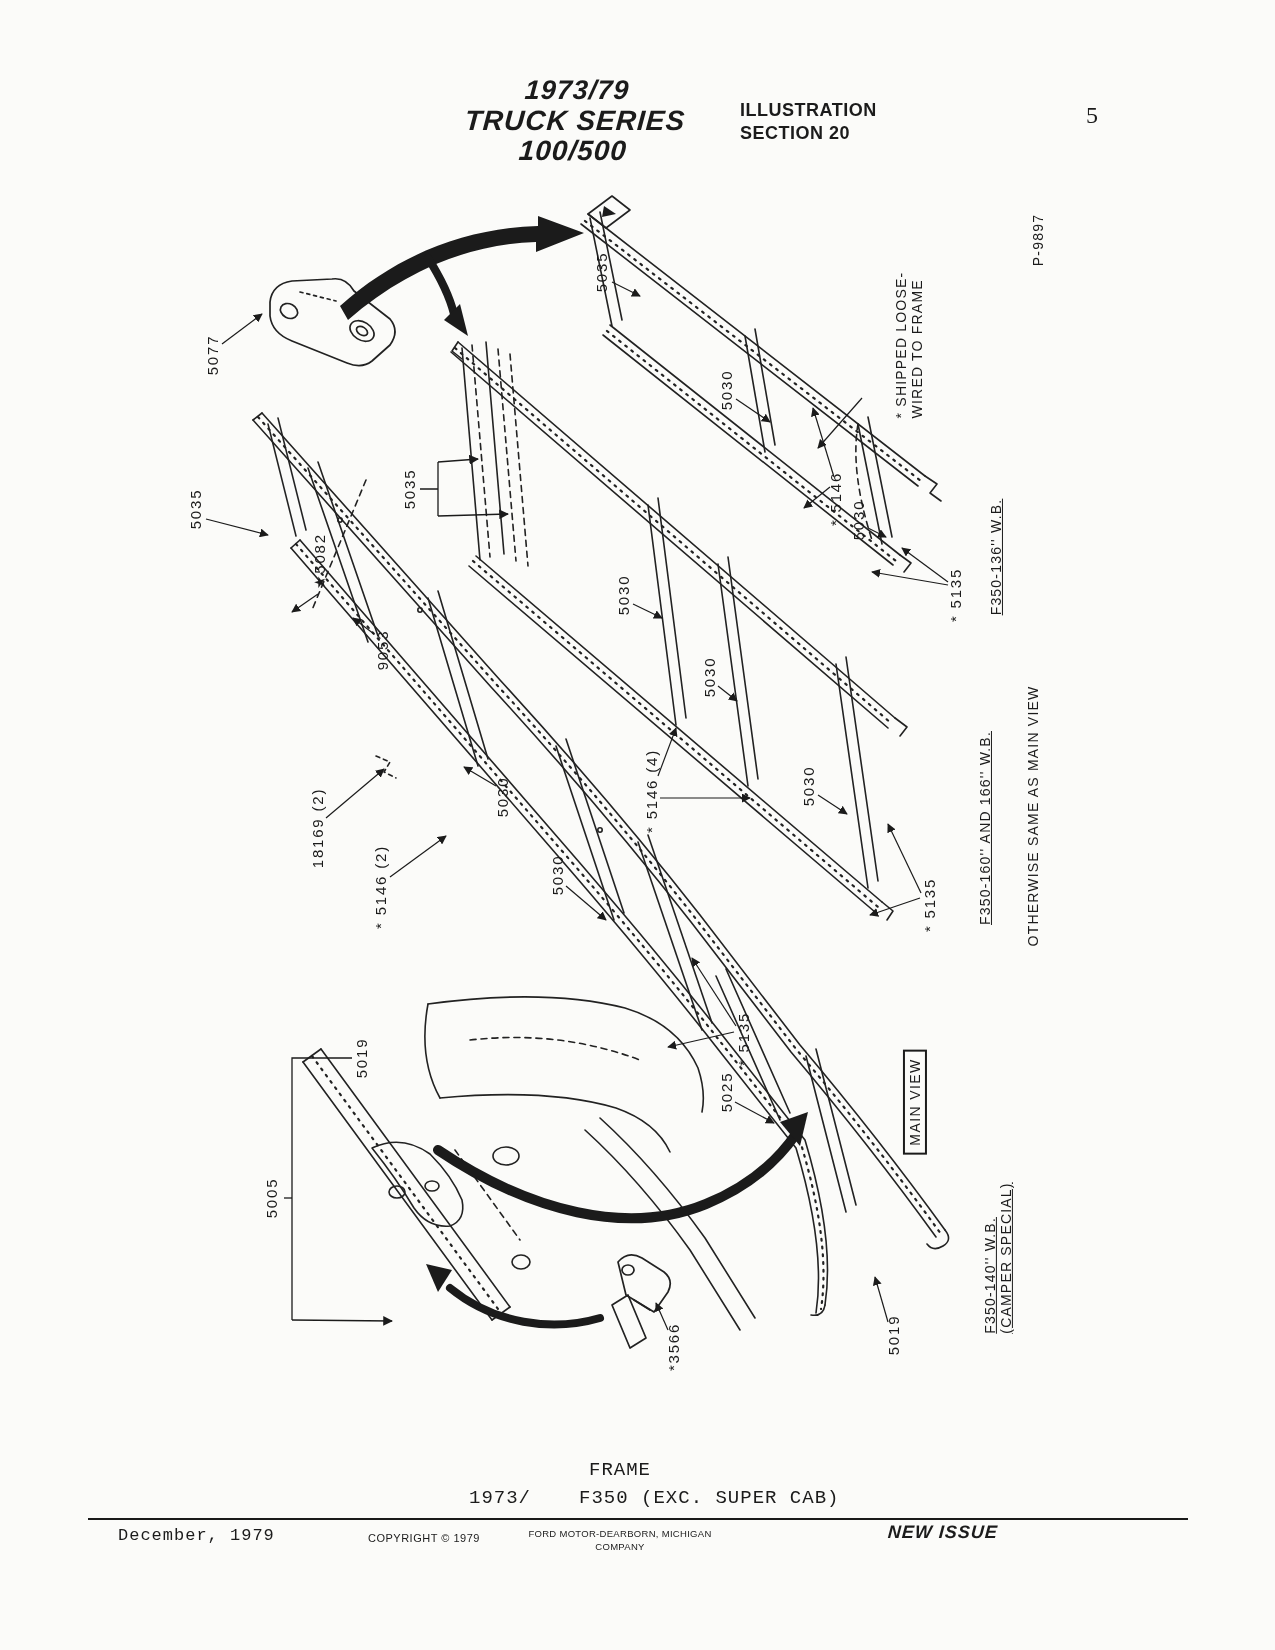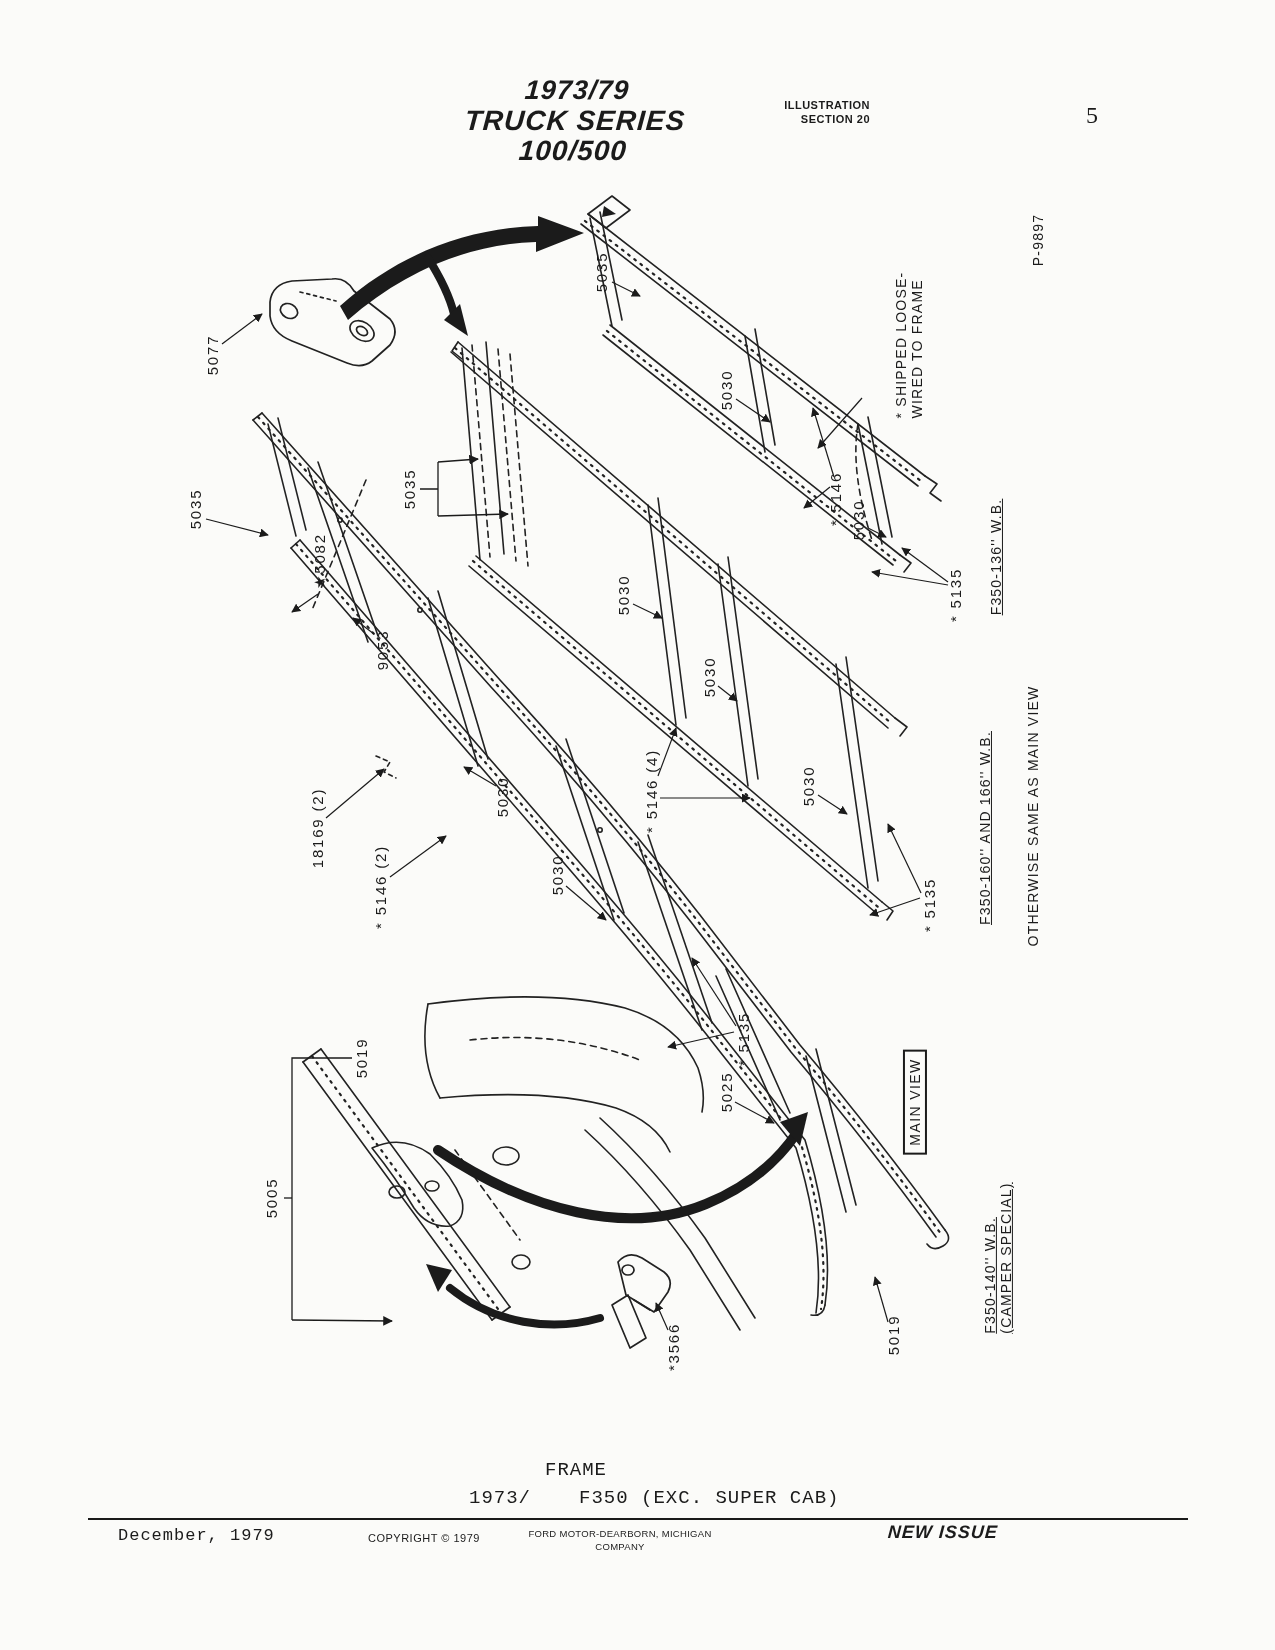--- a/index.html
+++ b/index.html
@@ -10,41 +10,41 @@
   }
   
   .series-title{
     position:absolute;left:425px;top:76px;width:300px;text-align:center;
     font-style:italic;font-weight:bold;letter-spacing:1px;line-height:1.1;
     transform:skewX(-4deg);
   }
   .series-title .l1{font-size:27px;}
   .series-title .l2{font-size:28px;}
   .illus-block{
-    position:absolute;left:740px;top:99px;width:130px;text-align:right;
-    font-weight:bold;font-size:11px;line-height:1.25;letter-spacing:.5px;
+    position:absolute;left:740px;top:99px;width:130px;text-align:left;
+    font-weight:bold;font-size:18px;line-height:1.25;letter-spacing:.5px;
   }
   .page-num{
     position:absolute;left:1086px;top:102px;
     font-family:"Liberation Serif",serif;font-size:24px;
   }
   
   .vlabel{
     position:absolute;white-space:pre;
     transform:translate(-50%,-50%) rotate(-90deg);
     font-size:15px;letter-spacing:1.8px;line-height:1.15;
     color:#1b1b1b;
   }
   .vlabel.small{font-size:14px;letter-spacing:1.2px;}
   .vlabel.uline{text-decoration:underline;}
   .vlabel.boxed{
     border:2px solid #1b1b1b;padding:2px 7px;letter-spacing:1.4px;font-size:14px;
   }
   
-  .caption1{position:absolute;left:545px;top:1459px;width:150px;text-align:left;
+  .caption1{position:absolute;left:545px;top:1459px;width:150px;text-align:center;
     font-family:"Liberation Mono",monospace;font-size:19px;letter-spacing:1px;}
   .caption2{position:absolute;left:469px;top:1487px;
     font-family:"Liberation Mono",monospace;font-size:19px;letter-spacing:1px;}
   .caption2 .gap{display:inline-block;width:48px;}
   .rule{position:absolute;left:88px;top:1518px;width:1100px;height:2px;background:#1a1a1a;}
   .footer-date{position:absolute;left:118px;top:1526px;
     font-family:"Liberation Mono",monospace;font-size:17px;letter-spacing:1px;}
   .copy1{position:absolute;left:368px;top:1532px;font-weight:normal;font-size:11px;letter-spacing:.5px;}
   .copy2{position:absolute;left:505px;top:1528px;width:230px;text-align:center;
     font-size:9.5px;line-height:1.35;letter-spacing:.3px;}

